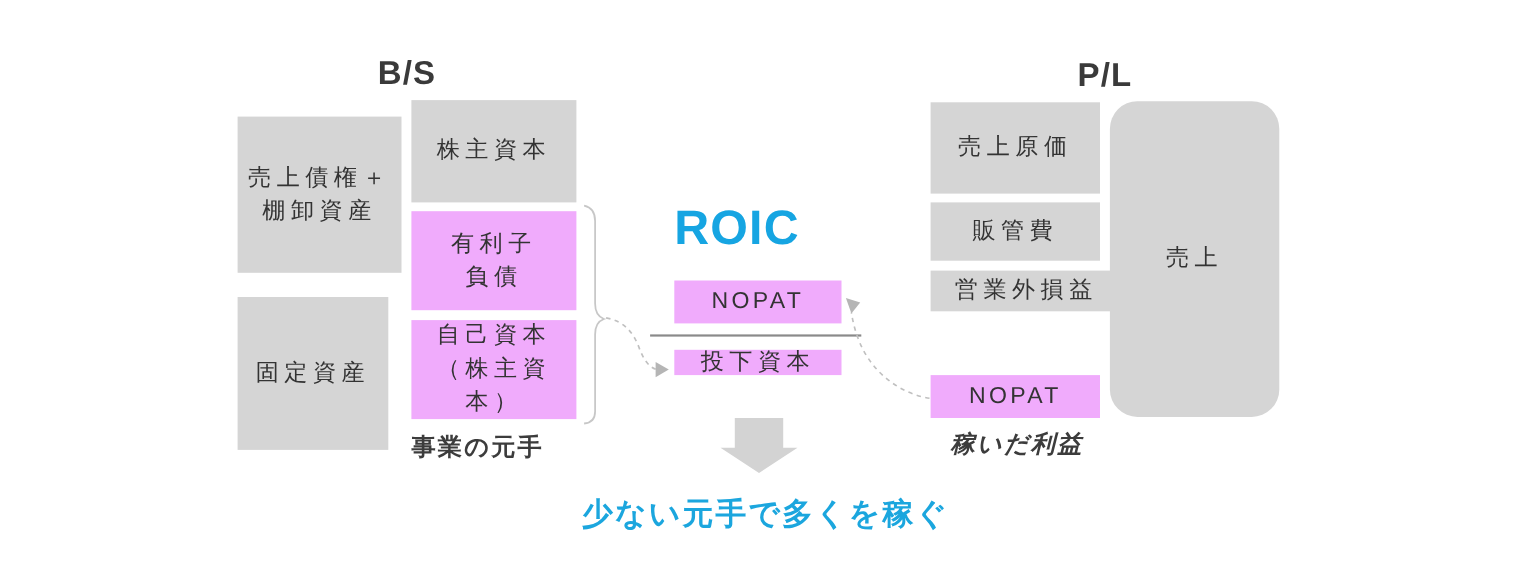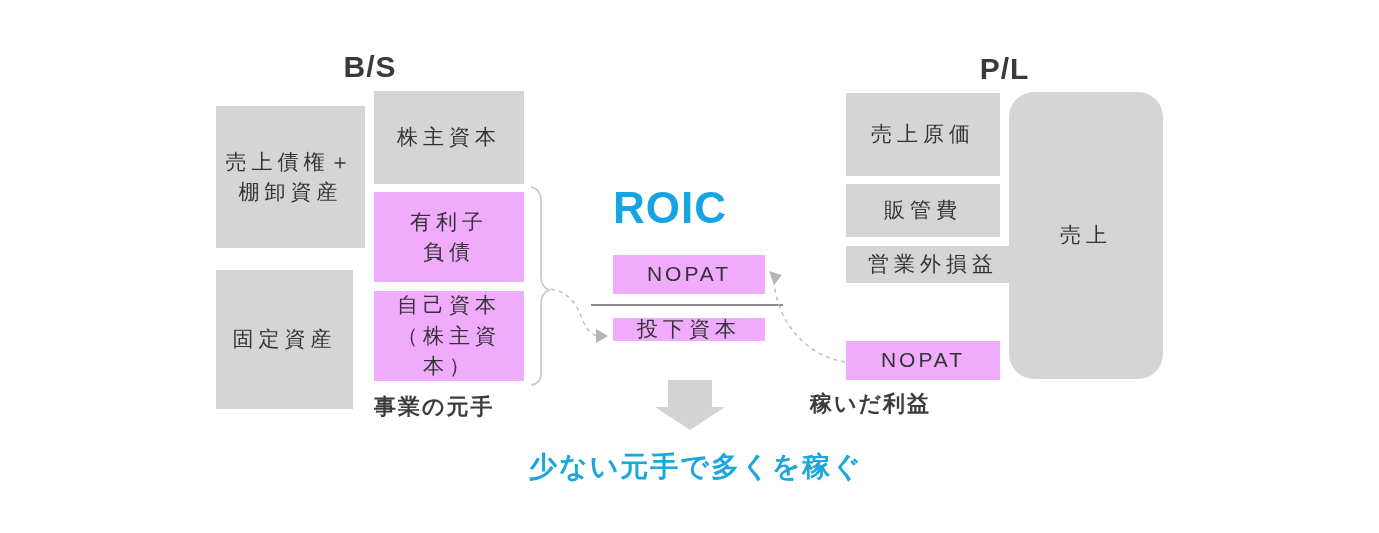--- a/index.html
+++ b/index.html
@@ -91,21 +91,21 @@
 
   <div class="col-title" style="left:846px;top:52px;width:317px;">P/L</div>
 
   <div class="box gray" style="left:846px;top:184px;width:154px;height:53px;">販管費</div>
   <div class="box gray" style="left:846px;top:93px;width:154px;height:83px;">売上原価</div>
   <div class="box gray" style="left:846px;top:246px;width:174px;height:37px;">営業外損益</div>
   <div class="box blue" style="left:846px;top:341px;width:154px;height:39px;letter-spacing:3px;">NOPAT</div>
 
   <div class="box gray" style="left:1009px;top:92px;width:154px;height:287px;border-radius:25px;">売上</div>
 
-  <div class="caption" style="left:810px;top:389px;width:154px;">稼いだ利益</div>
+  <div class="caption" style="left:864px;top:389px;width:154px;font-style:italic;">稼いだ利益</div>
 
   <div class="conclusion">少ない元手で多くを稼ぐ</div>
 
   <svg class="overlay-svg" viewBox="0 0 1379 533" xmlns="http://www.w3.org/2000/svg">
 
     <path d="M 531 187 Q 541 189 541 201 L 541 276 Q 541 287 549 290 Q 541 293 541 304 L 541 374 Q 541 384 531 385" fill="none" stroke="#c7c7c7" stroke-width="1.6"></path>
 
     <g>
       <path d="M 551 289 C 568 292 576 303 581 316 C 585 327 590 334 597 336" fill="none" stroke="#c0c0c0" stroke-width="1.5" stroke-dasharray="4 4"></path>
       <polygon points="596,329 608,336 596,343" fill="#b5b5b5"></polygon>

